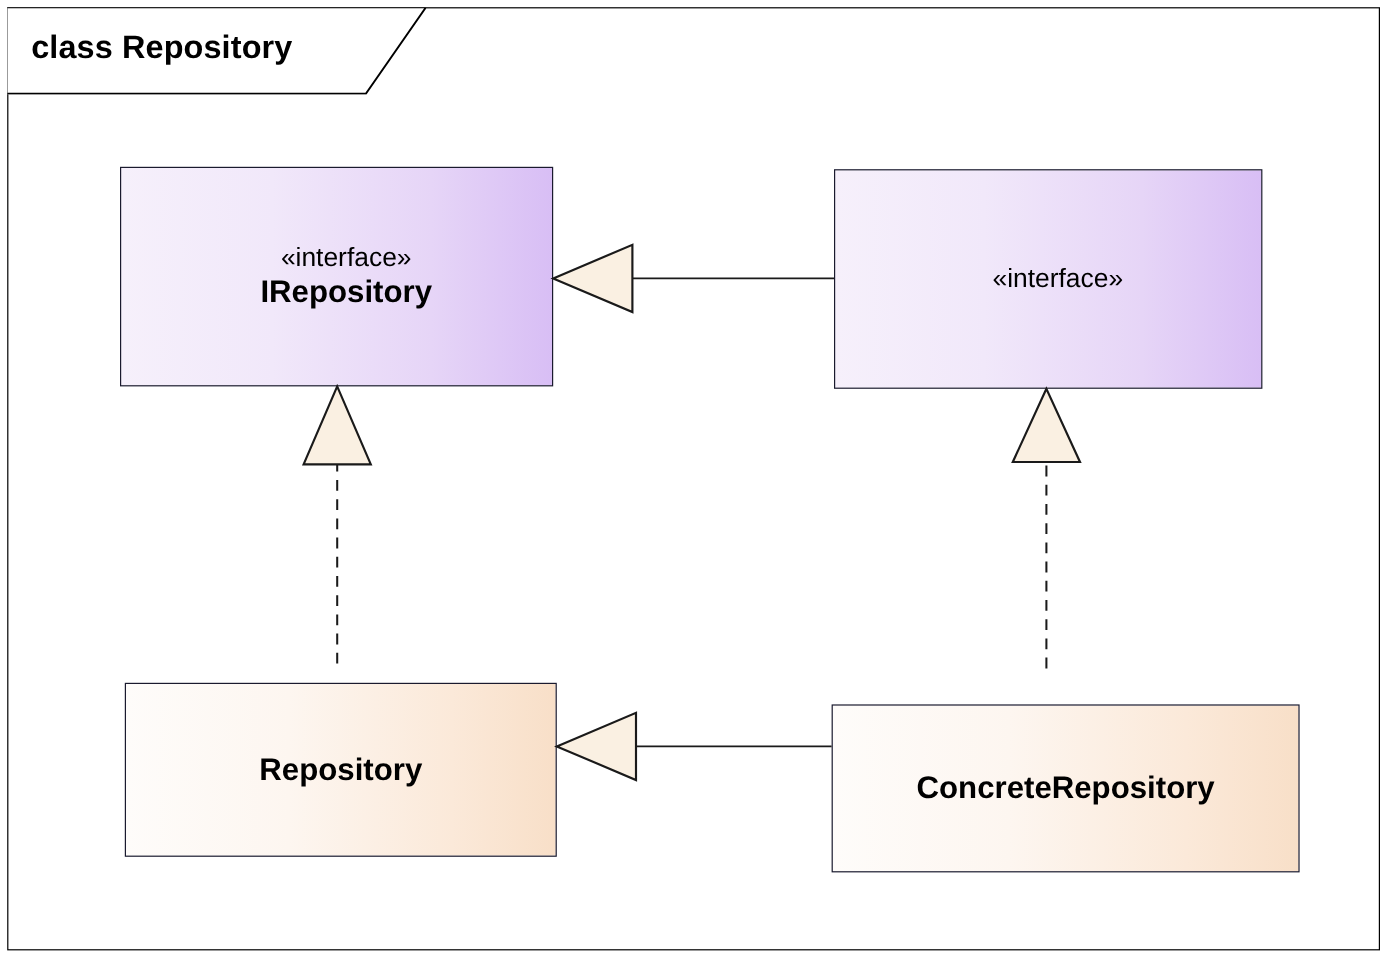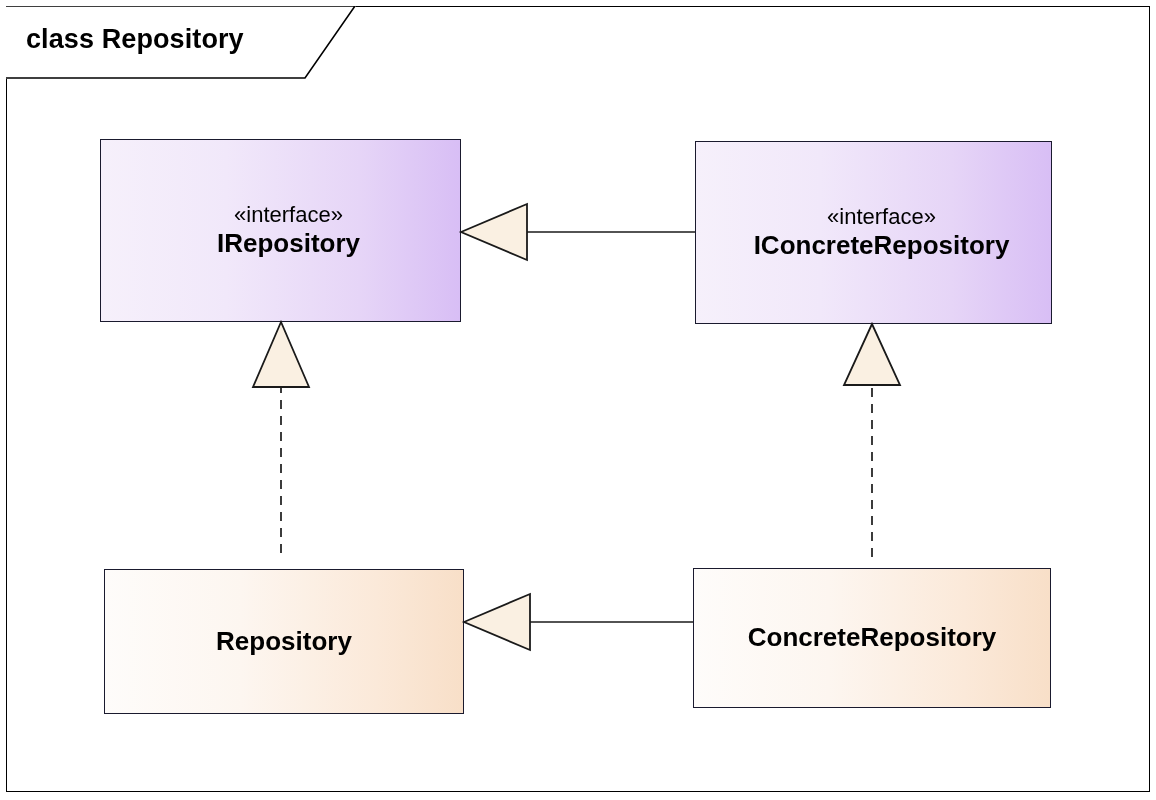--- a/index.html
+++ b/index.html
@@ -105,21 +105,21 @@
   .class-name-solo {
     font-size: 26px;
     font-weight: bold;
     line-height: 1.15;
     white-space: nowrap;
   }
   
   #box-irepository        { left: 100px; top: 139px; width: 361px; height: 183px; }
   #box-iconcreterepository{ left: 695px; top: 141px; width: 357px; height: 183px; }
   #box-repository         { left: 104px; top: 553px; width: 360px; height: 145px; }
-  #box-concreterepository { left: 693px; top: 552px; width: 358px; height: 140px; }
+  #box-concreterepository { left: 693px; top: 571px; width: 390px; height: 140px; }
 
   
   #connectors {
     position: absolute;
     left: 0;
     top: 0;
     width: 1156px;
     height: 800px;
     pointer-events: none;
   }
@@ -137,21 +137,20 @@
   </svg>
   <div class="frame-tab-label">class Repository</div>
 
   <div class="uml-box box-interface" id="box-irepository">
     <div class="stereotype">«interface»</div>
     <div class="class-name">IRepository</div>
   </div>
 
   <div class="uml-box box-interface" id="box-iconcreterepository">
     <div class="stereotype">«interface»</div>
-    <div class="class-name">IConcreteRepository</div>
   </div>
 
   <div class="uml-box box-class" id="box-repository">
     <div class="class-name-solo">Repository</div>
   </div>
 
   <div class="uml-box box-class" id="box-concreterepository">
     <div class="class-name-solo">ConcreteRepository</div>
   </div>
 

